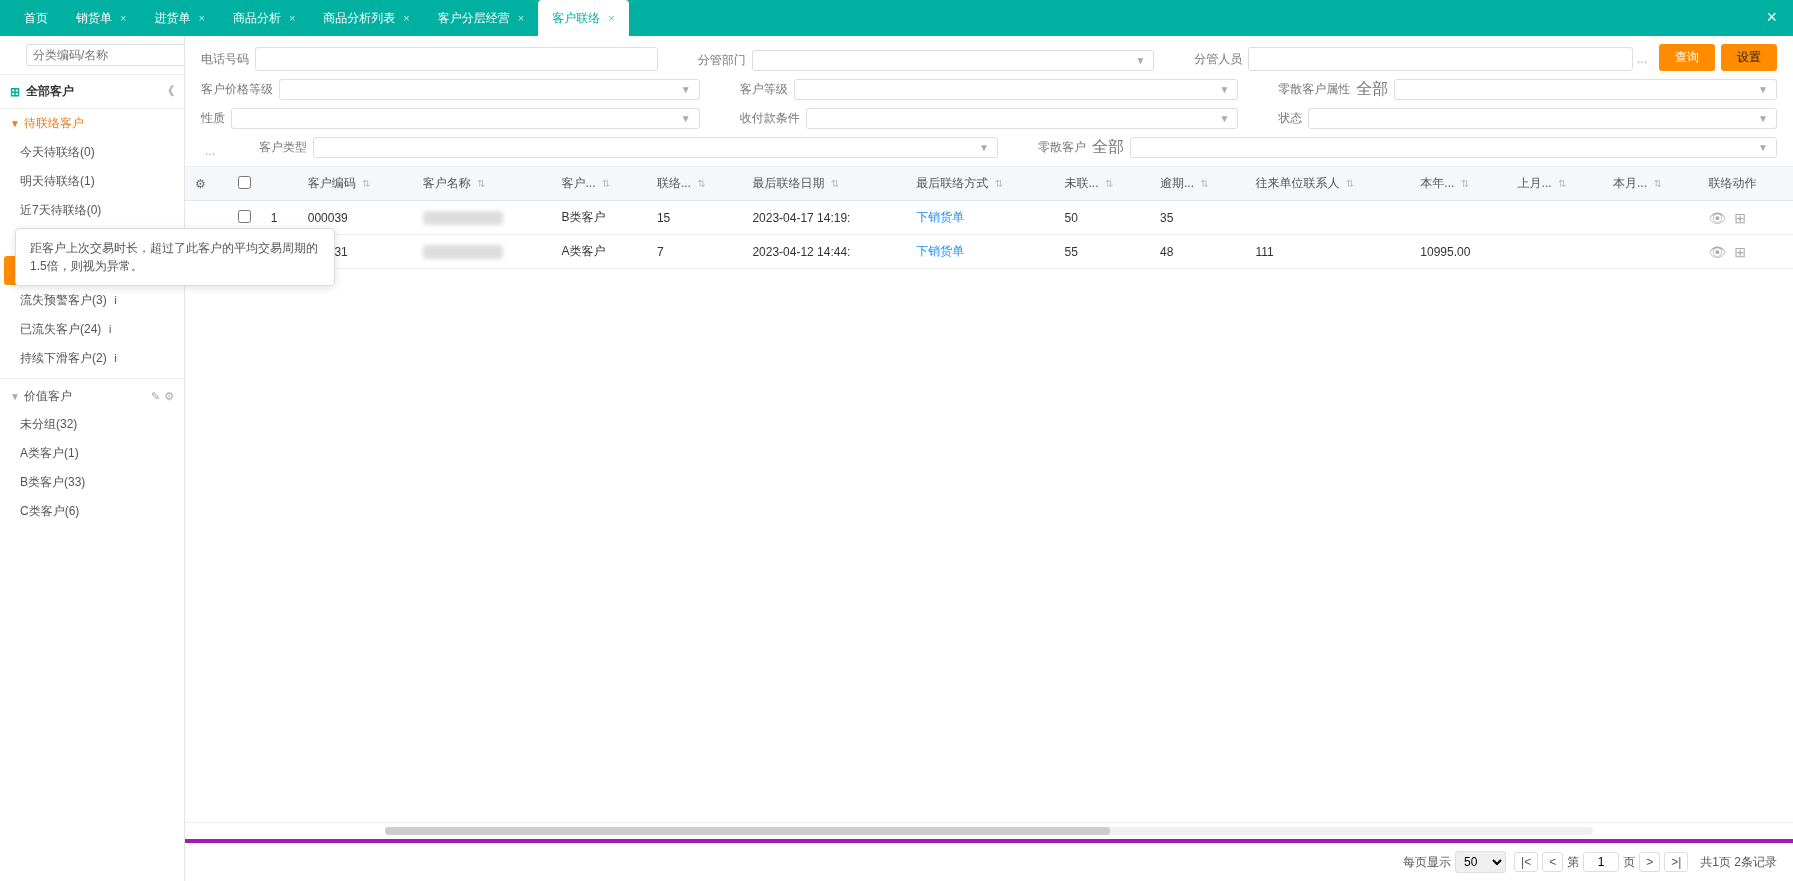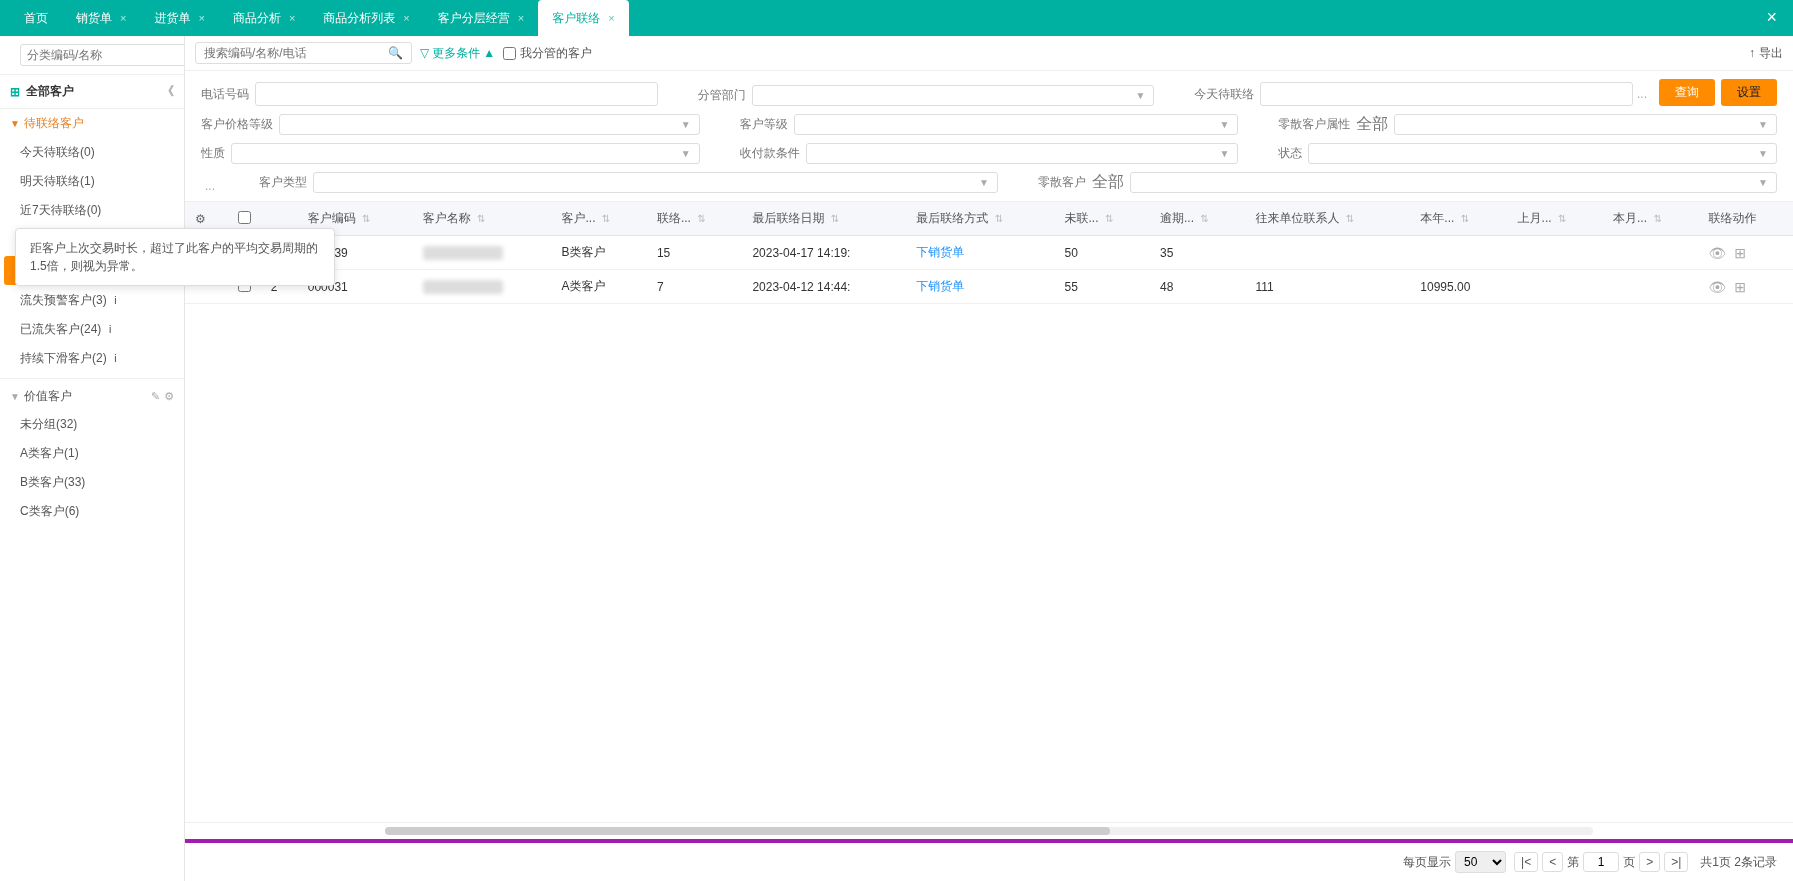--- a/index.html
+++ b/index.html
@@ -28,21 +28,21 @@
     
     .main-layout { display: flex; height: calc(881px - 36px); }
 
     
     .sidebar {
       width: 185px; background: #fff; border-right: 1px solid #e5e5e5;
       display: flex; flex-direction: column; flex-shrink: 0;
       overflow-y: auto;
     }
     .sidebar-search {
-      display: flex; align-items: center; padding: 8px 20px;
+      display: flex; align-items: center; padding: 8px 26px;
       border-bottom: 1px solid #eee;
     }
     .sidebar-search input {
       flex: 1; border: 1px solid #ddd; border-radius: 3px;
       padding: 3px 6px; font-size: 12px; outline: none;
     }
     .sidebar-search .search-btn {
       margin-left: 4px; color: #999; cursor: pointer;
     }
     .sidebar-section-title {
@@ -316,58 +316,39 @@
     <div class="sidebar-item">
       <span>B类客户(33)</span>
     </div>
     <div class="sidebar-item">
       <span>C类客户(6)</span>
     </div>
   </div>
 
   <div class="content-area">
 
-    <div class="filter-bar">
-      <div class="search-input-wrap">
-        <input type="text" placeholder="搜索编码/名称/电话" style="">
-        <span class="search-icon-btn">🔍</span>
-      </div>
-      <div class="more-conditions">
-        <span>▽</span>
-        <span>更多条件</span>
-        <span>▲</span>
-      </div>
-      <div class="my-customers">
-        <input type="checkbox" style="">
-        <span>我分管的客户</span>
-      </div>
-      <div class="export-btn">
-        <span>↑</span>
-        <span>导出</span>
-      </div>
-    </div>
 
     <div class="filter-form">
 
       <div class="filter-row">
         <div class="filter-field">
           <span class="filter-label">电话号码</span>
           <input class="filter-input" type="text" style="flex: 1 1 0%;">
         </div>
         <div style="width:40px;"></div>
         <div class="filter-field">
           <span class="filter-label">分管部门</span>
           <div class="filter-select">
             <span></span>
               <span class="caret">▼</span>
           </div>
         </div>
         <div style="width:40px;"></div>
         <div class="filter-field">
-          <span class="filter-label">今天待联络</span>
+          <span class="filter-label">分管人员</span>
           <input class="filter-input" type="text" style="flex: 1 1 0%;">
           <span class="filter-dots">...</span>
         </div>
         <div class="filter-btn-group">
           <button class="btn-query">查询</button>
           <button class="btn-set">设置</button>
         </div>
       </div>
 
       <div class="filter-row">

